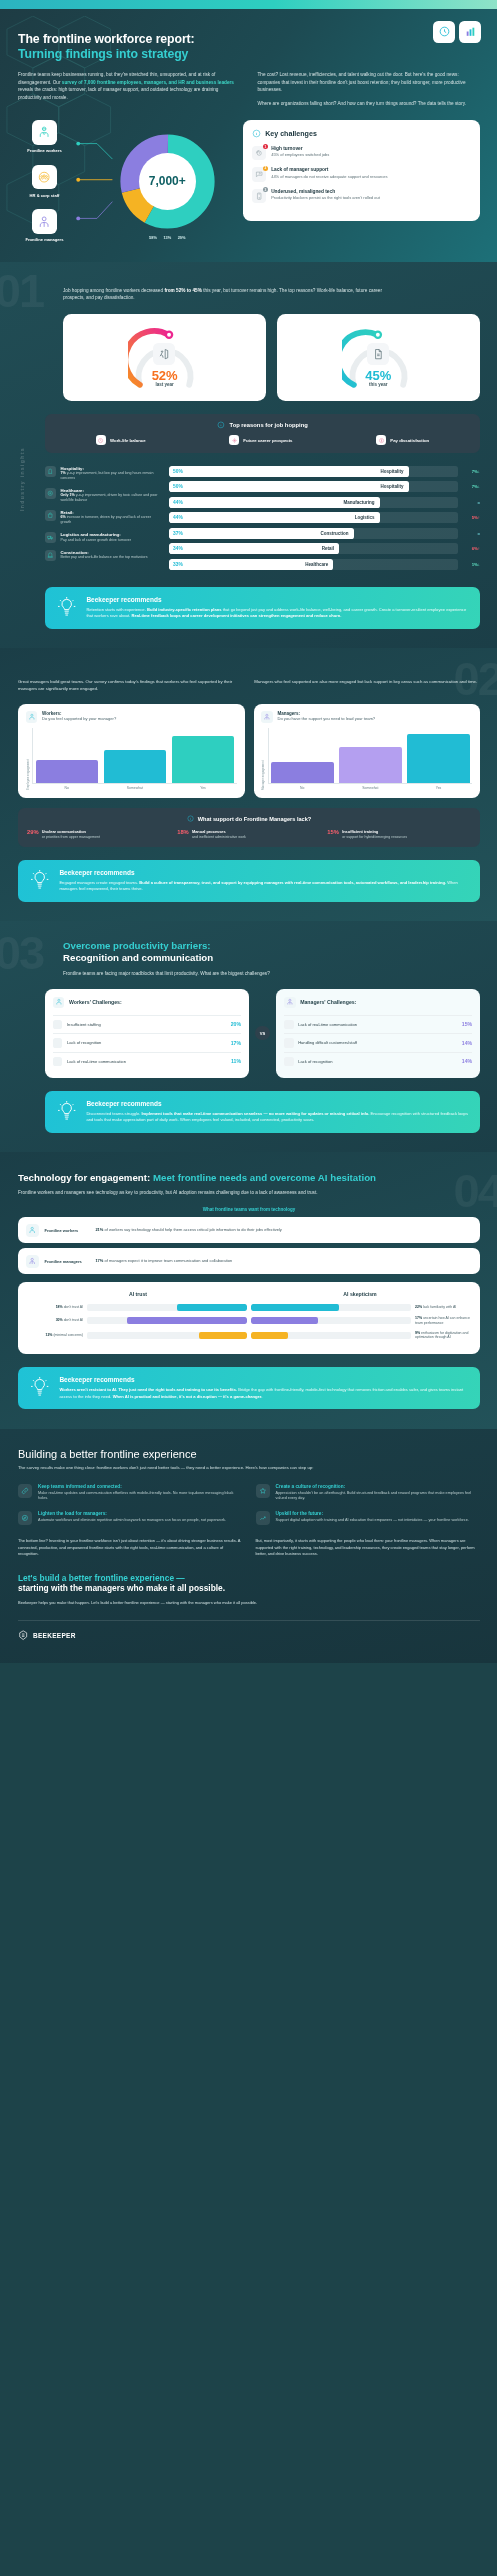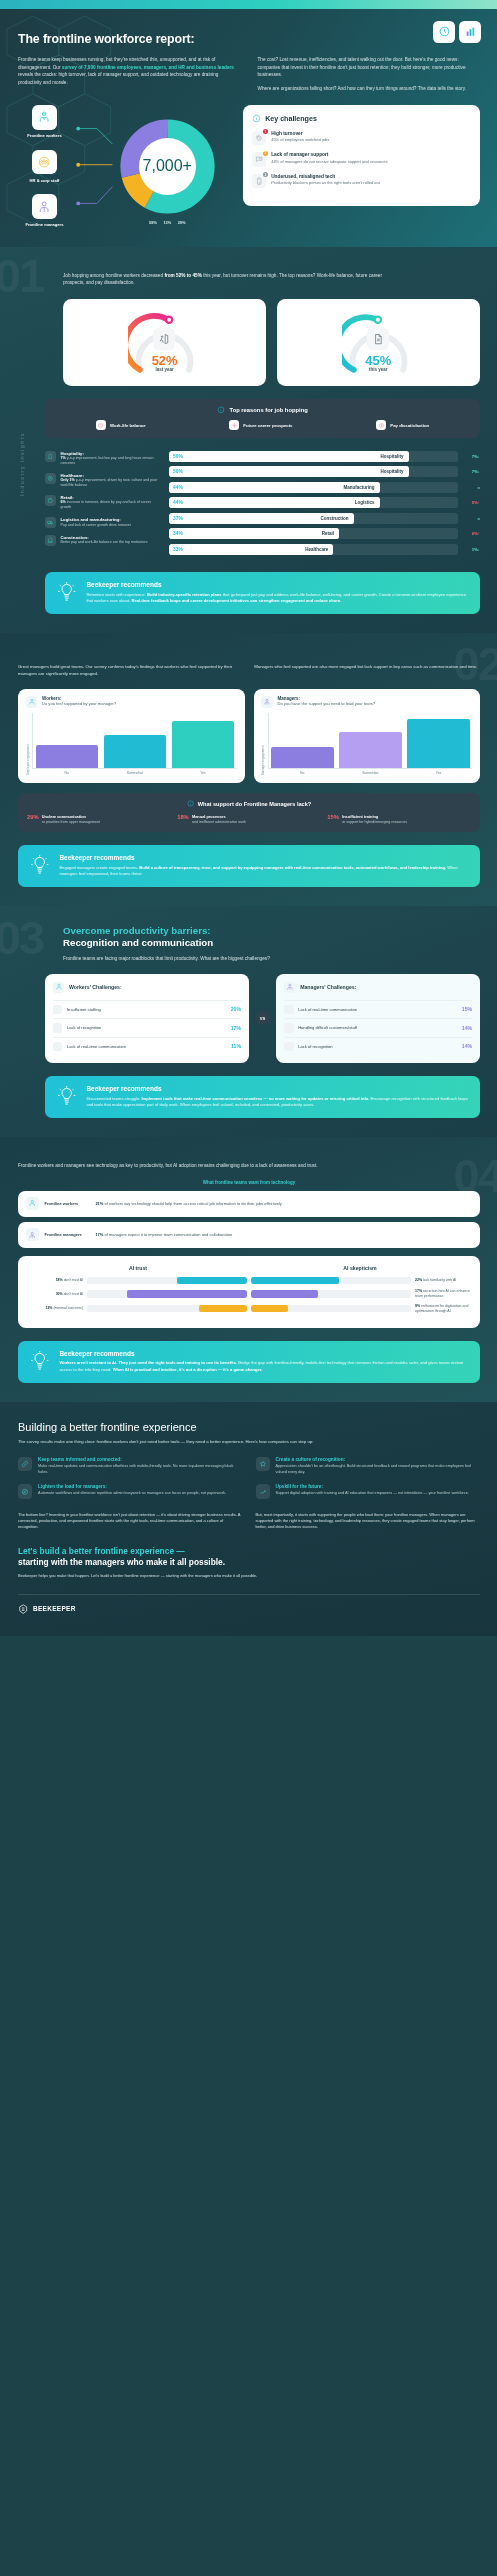--- a/index.html
+++ b/index.html
@@ -39,21 +39,21 @@
   .legend-item { display:flex; flex-direction:column; align-items:center; }
   .legend-ico { width:24.6px; height:24.6px; border-radius:5.8px; background:#fff; display:flex; align-items:center; justify-content:center; }
   .legend-lab { margin-top:3.2px; font-size:4.1px; font-weight:bold; text-align:center; line-height:1.25; }
   .connectors { width:40px; position:relative; height:104px; }
   .donut-wrap { position:relative; width:97px; height:97px; }
   .donut { width:97px; height:97px; border-radius:50%; }
   .donut-hole {
     position:absolute; left:20px; top:20px; width:57px; height:57px; border-radius:50%;
     background:#fff; display:flex; align-items:center; justify-content:center;
   }
-  .donut-hole span { color:#0f5f63; font-size:16px; font-weight:normal;text-align:center; }
+  .donut-hole span { color:#0f5f63; font-size:12px; font-weight:bold;text-align:center; }
   .donut-pcts { position:absolute; bottom:-10.4px; left:0; width:97px; display:flex; justify-content:center; gap:6.5px; }
   .pct-chip { font-size:3.9px; font-weight:bold; color:#cfeaea; }
 
   
   .kc-card {
     flex:1; background:#fff; border-radius:7.8px; padding:9px 9px 10.4px;
     margin-left:23px; color:#1e3c44; align-self:flex-start;
   }
   .kc-head { display:flex; align-items:center; gap:4.5px; margin-bottom:7.8px; }
   .kc-head h3 { font-size:7.1px; font-weight:bold; color:#18323a; }
@@ -230,20 +230,21 @@
           <rect x="5" y="12" width="3.4" height="8" fill="#8b7ee0"></rect>
           <rect x="10.3" y="8" width="3.4" height="12" fill="#21bcd4"></rect>
           <rect x="15.6" y="5" width="3.4" height="15" fill="#2ecfc0"></rect>
         </svg>
       </div>
     </div>
 
     <div class="hero-inner">
       <h1>
         <span>The frontline workforce report:</span>
+        <span class="sub">Turning findings into strategy</span>
       </h1>
 
       <div class="hero-cols">
         <div class="hero-col">
           <p><span>Frontline teams keep businesses running, but they're stretched thin, unsupported, and at risk of disengagement. Our </span><span class="hl">survey of 7,000 frontline employees, managers, and HR and business leaders</span><span> reveals the cracks: high turnover, lack of manager support, and outdated technology are draining productivity and morale.</span></p>
         </div>
         <div class="hero-col">
           <p>The cost? Lost revenue, inefficiencies, and talent walking out the door. But here's the good news: companies that invest in their frontline don't just boost retention; they build stronger, more productive businesses.</p>
           <p>Where are organizations falling short? And how can they turn things around? The data tells the story.</p>
         </div>
@@ -834,20 +835,24 @@
         <h4>Beekeeper recommends</h4>
         <p><span>Disconnected teams struggle. </span><b>Implement tools that make real-time communication seamless — no more waiting for updates or missing critical info.</b><span> Encourage recognition with structured feedback loops and tools that make appreciation part of daily work. When employees feel valued, included, and connected, productivity soars.</span></p>
       </div>
     </div>
   </div>
 
   <div class="section bg-b">
     <div class="bignum" style="right:-3.9px; top:19.4px;">04</div>
 
     <div class="sec-head">
+      <h2>
+        <span class="w">Technology for engagement:</span>
+        <span>Meet frontline needs and overcome AI hesitation</span>
+      </h2>
       <div class="sec-sub">Frontline workers and managers see technology as key to productivity, but AI adoption remains challenging due to a lack of awareness and trust.</div>
     </div>
 
     <div style="margin-top:10.4px; position:relative; z-index:2;">
       <div style="font-size:4.5px; font-weight:bold; color:#35cfd1; text-align:center; margin-bottom:5.2px;">What frontline teams want from technology</div>
       <div class="find-row">
         <div class="find-ico">
           <svg width="8.4" height="8.4" viewBox="0 0 24 24" fill="none" stroke="#21bcd4" stroke-width="1.5">
               <circle cx="12" cy="7" r="3.2"></circle>
               <path d="M5.5 20v-3c0-2.4 2.9-4 6.5-4s6.5 1.6 6.5 4v3"></path>

